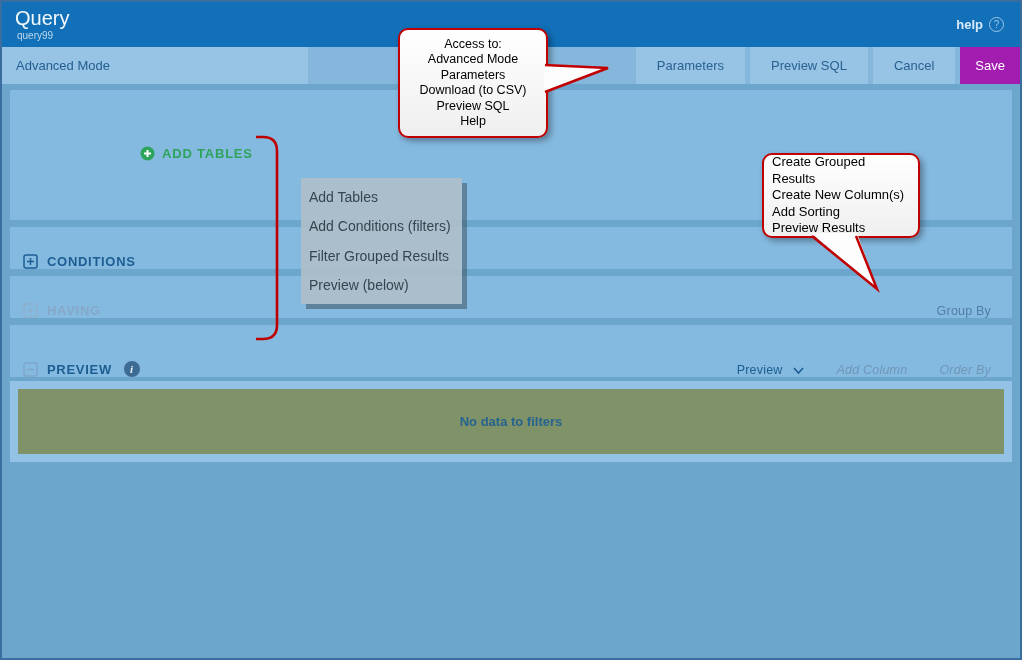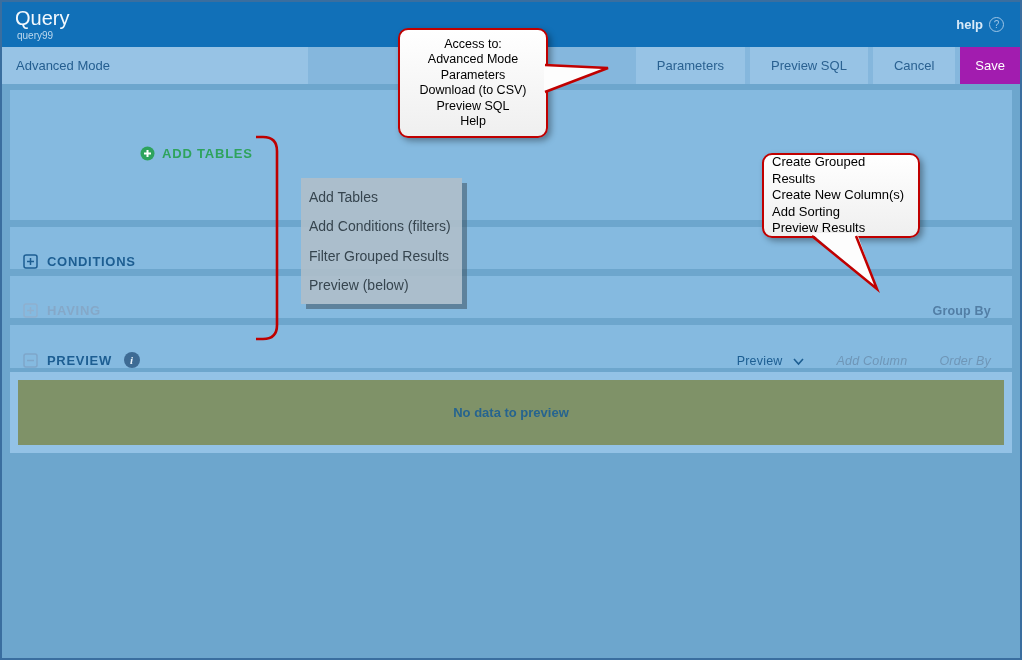--- a/index.html
+++ b/index.html
@@ -59,29 +59,29 @@
     display: flex; align-items: center; gap: 7px; cursor: pointer;
     color: #2EA35C; font-size: 13px; font-weight: 700; letter-spacing: 0.8px;
   }
   .row {
     height: 42px; margin-bottom: 7px; padding: 0 13px;
     display: flex; align-items: flex-end; gap: 9px;
     font-size: 13px; font-weight: 700; letter-spacing: 0.7px;
   }
   .row-conditions { color: #1D5E92; }
   .row-having { color: #85A8C8; justify-content: space-between; }
-  .row-preview { height: 43px; margin-bottom: 4px; color: #1D5E92; }
+  .row-preview { height: 52px; margin-bottom: 4px; color: #1D5E92; }
   .row-left { display: flex; align-items: center; gap: 9px; cursor: pointer; margin-top: 26px; }
   .right-links {
     margin-left: auto; display: flex; align-items: center; gap: 32px;
     font-weight: 400; letter-spacing: 0.2px; font-size: 12.5px; padding-right: 8px;
   }
   .link-strong { color: #1D5E92; display: flex; align-items: center; gap: 9px; cursor: pointer; }
   .link-muted { color: #6F96B7; cursor: pointer; font-style: italic; }
-  .groupby { font-weight: 700; letter-spacing: 0.2px; font-size: 12.5px; color: #527EA5; padding-right: 8px; cursor: pointer; }
+  .groupby { font-weight: 400; letter-spacing: 0.2px; font-size: 12.5px; color: #527EA5; padding-right: 8px; cursor: pointer; }
   .panel-preview-body { height: 81px; background: #93C2E6; padding: 8px; }
   .nodata {
     width: 100%; height: 100%; background: #7F9268;
     display: flex; align-items: center; justify-content: center;
     color: #26648F; font-size: 13px; font-weight: 600;
   }
   
   .sq-icon { width: 15px; height: 15px; flex: 0 0 auto; display: block; }
   .info-icon {
     width: 16px; height: 16px; border-radius: 50%; background: #3E6B94;
@@ -193,21 +193,21 @@
           <svg class="chev" viewBox="0 0 13 13">
             <path d="M2 4 L6.5 9 L11 4" fill="none" stroke="#1D5E92" stroke-width="1.6"></path>
           </svg>
         </span>
         <span class="link-muted">Add Column</span>
         <span class="link-muted">Order By</span>
       </div>
     </div>
 
     <div class="panel-preview-body">
-      <div class="nodata">No data to preview</div>
+      <div class="nodata">No data to filters</div>
     </div>
 
   </div>
 </div>
 
 <div class="menu-overlay">
   <div class="menu-item">Add Tables</div>
   <div class="menu-item">Add Conditions (filters)</div>
   <div class="menu-item">Filter Grouped Results</div>
   <div class="menu-item">Preview (below)</div>

